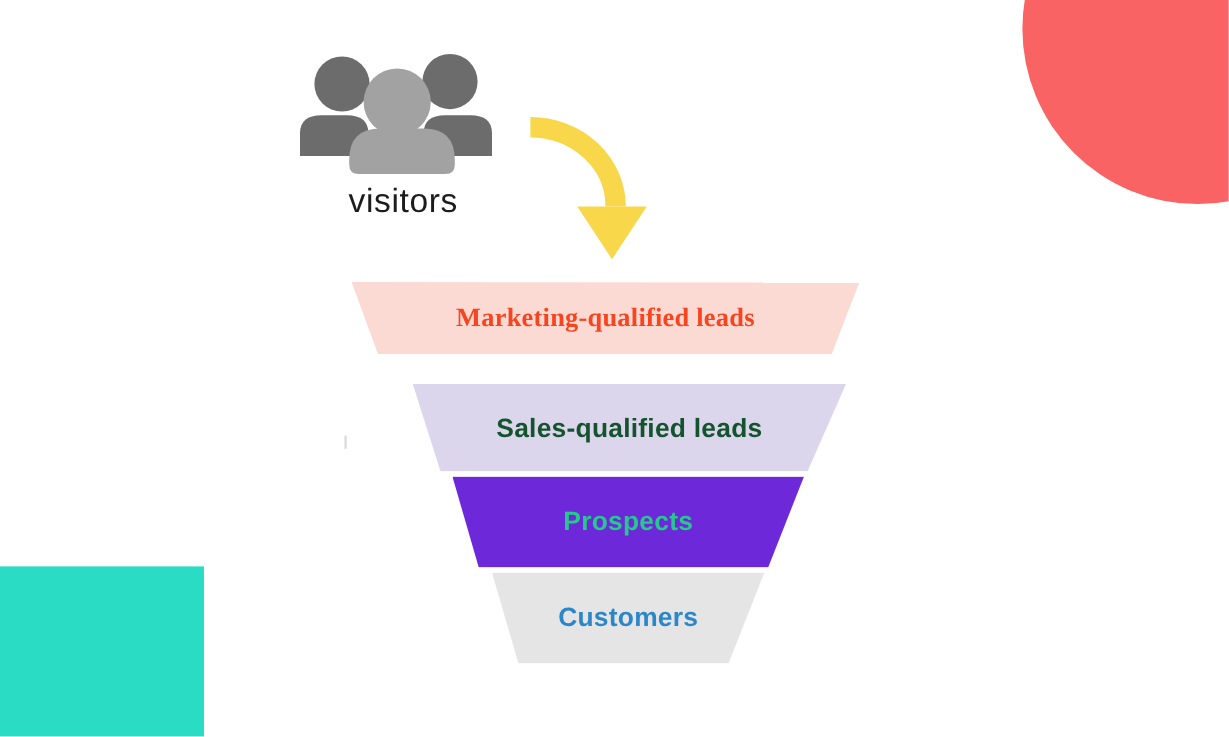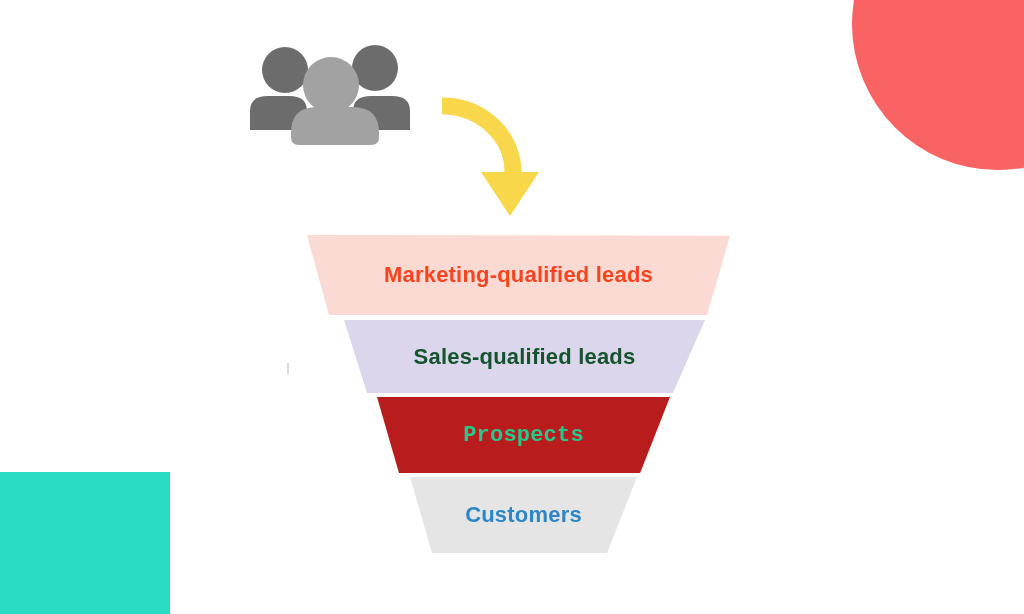--- a/index.html
+++ b/index.html
@@ -55,22 +55,22 @@
     display: flex;
     align-items: center;
     justify-content: center;
   }
   .tier-label {
     font-weight: 700;
     font-size: 22px;
     letter-spacing: 0.2px;
     white-space: nowrap;
   }
-  .tier-1 { left: 307px; top: 235px; width: 423px; height: 80px;
-            clip-path: polygon(0% 0%, 100% 0.8%, 94.6% 100%, 5.2% 100%); }
+  .tier-1 { left: 293px; top: 235px; width: 423px; height: 60px;
+            clip-path: polygon(0% 0%, 100% 0.8%, 94.6% 100%, 5.2% 100%); font-family: Liberation Serif, serif; }
   .tier-2 { left: 344px; top: 320px; width: 361px; height: 73px;
             clip-path: polygon(0% 0%, 100% 0%, 91.1% 100%, 6.4% 100%); }
   .tier-3 { left: 377px; top: 397px; width: 293px; height: 76px;
             clip-path: polygon(0% 0%, 100% 0%, 89.8% 100%, 7.5% 100%); }
   .tier-4 { left: 410px; top: 477px; width: 227px; height: 76px;
             clip-path: polygon(0% 0%, 100% 0%, 86.8% 100%, 9.7% 100%); }
 </style>
 </head>
 <body>
 
@@ -94,32 +94,33 @@
       <circle cx="331" cy="85" r="28" style="fill: rgb(162, 162, 162);"></circle>
       <path d="M291,137 V133 Q291,107 317,107 H353 Q379,107 379,133 V137 Q379,145 371,145 H299 Q291,145 291,137 Z" style="fill: rgb(162, 162, 162);"></path>
     </g>
 
     <g>
       <path d="M442,106 A71,66 0 0 1 513,172" fill="none" stroke-width="17" stroke-linecap="butt" style="stroke: rgb(248, 215, 75);"></path>
       <polygon points="481,172 539,172 510,216" style="fill: rgb(248, 215, 75);"></polygon>
     </g>
   </svg>
 
+  <div class="visitors-label" style="color: rgb(28, 28, 28);">visitors</div>
 
   <div>
 
     <div class="tier tier-1" style="background: rgb(251, 218, 211);">
       <span class="tier-label" style="color: rgb(248, 68, 31);">Marketing-qualified leads</span>
     </div>
 
     <div class="tier tier-2" style="background: rgb(219, 214, 235);">
       <span class="tier-label" style="color: #14532d;">Sales-qualified leads</span>
     </div>
 
-    <div class="tier tier-3" style="background: #b91c1c; font-family: Liberation Mono, monospace;">
+    <div class="tier tier-3" style="background: #6d28d9;">
       <span class="tier-label" style="color: rgb(37, 201, 140);">Prospects</span>
     </div>
 
     <div class="tier tier-4" style="background: #e5e5e5;">
       <span class="tier-label" style="color: rgb(43, 135, 200);">Customers</span>
     </div>
 
   </div>
 </div>
 

